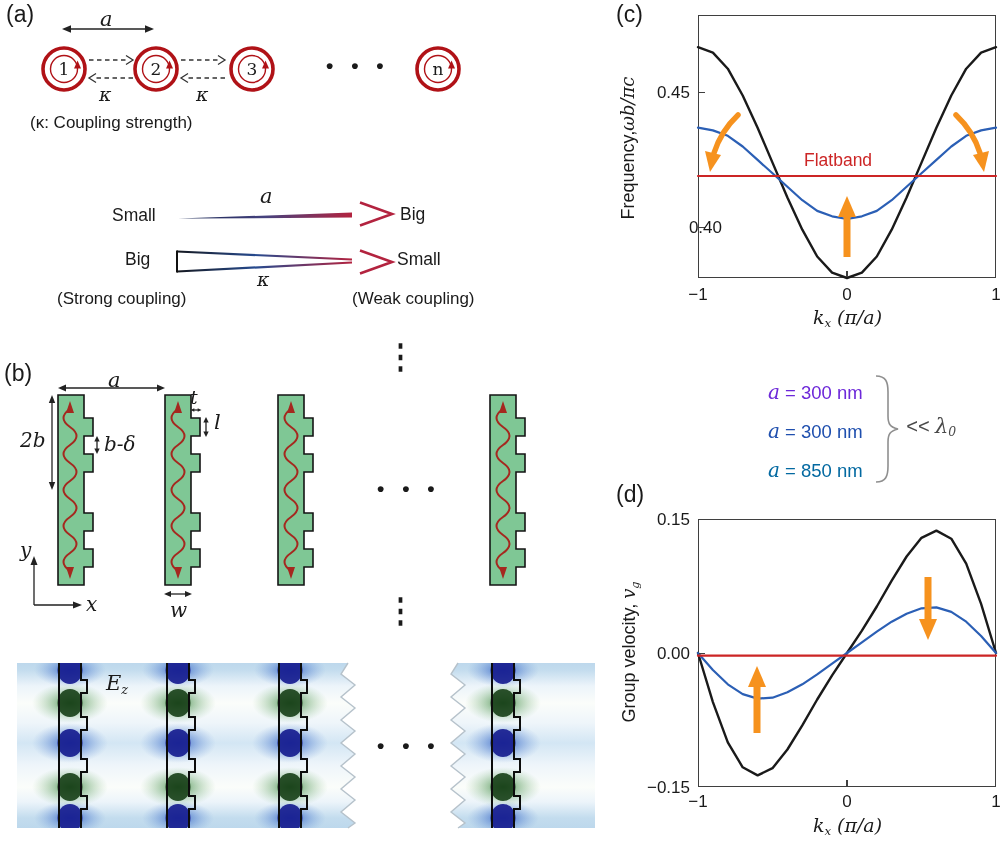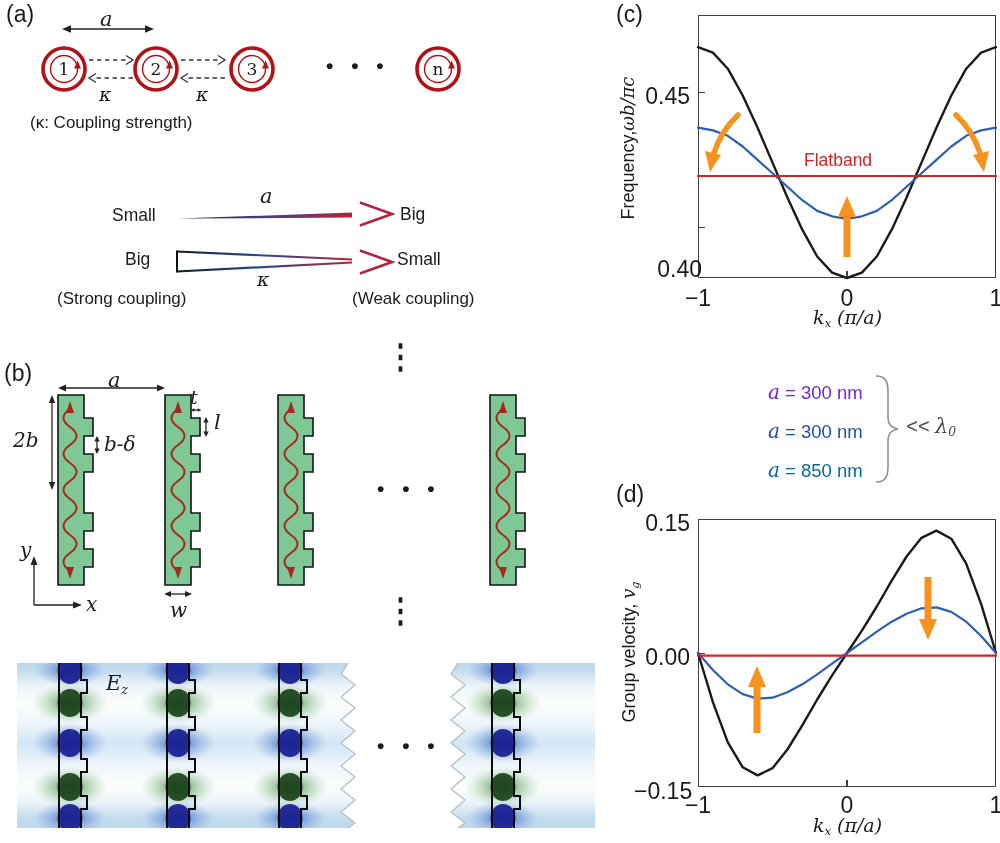--- a/index.html
+++ b/index.html
@@ -2,21 +2,21 @@
 <html style="--background: #ffffff; --text: #1a1a1a; --axis: #3f3f3f; --dim: #222222; --curve_black: #1a1a1a; --curve_blue: #2b5fb5; --curve_red: #cc2525; --orange: #f6921e; --ring_red: #b01217; --waveguide_green: #7fc795; --wave_red: #a5281f; --brace_gray: #8f8f8f; --note_gray: #4a4a4a; --tear_gray: #b6c2cb;"><head>
 <meta charset="utf-8">
 <style>
   html,body{margin:0;padding:0;background:#fff;}
   #fig{position:relative;width:1000px;height:843px;background:var(--background,#fff);overflow:hidden;
        font-family:"Liberation Sans",sans-serif;color:var(--text,#1a1a1a);}
   .t{position:absolute;white-space:nowrap;color:var(--text,#1a1a1a);font-family:"Liberation Sans",sans-serif;}
   .m{font-family:"DejaVu Serif",serif;font-style:italic;}
   .sb{font-size:62%;vertical-align:-0.28em;}
   .panel-label{font-size:23px;}
-  .tick-label{font-size:23px;}
+  .tick-label{font-size:17px;}
   .box{position:absolute;border:1.6px solid var(--axis,#3f3f3f);box-sizing:border-box;}
   .tickmark{position:absolute;background:var(--axis,#3f3f3f);}
   .rot{transform:translate(-50%,-50%) rotate(-90deg);font-size:18px;}
   .ctr{text-align:center;}
   .rt{text-align:right;}
   svg{position:absolute;overflow:visible;}
   .ring-outer{fill:none;stroke:var(--ring_red,#b01217);stroke-width:3.6;}
   .ring-inner{fill:none;stroke:var(--ring_red,#b01217);stroke-width:1.4;}
   .ring-arrow{fill:var(--ring_red,#b01217);}
   .ring-num{font-family:"DejaVu Serif",serif;font-size:17px;fill:#1a1a1a;text-anchor:middle;}
@@ -290,21 +290,21 @@
           <ellipse cx="503" cy="787" rx="12.5" ry="14" fill="#173f17" opacity="0.9"></ellipse>
         <path class="fo" d="M492,663 V828 M514,663 V680 H520 V693 H514 V717 H520 V730 H514 V759 H520 V772 H514 V796 H520 V809 H514 V828"></path>
       </g>
     </g>
 
     <polyline class="tear" points="348,663 341,674 355,685 341,697 355,708 341,720 355,731 341,743 355,754 341,766 355,777 341,789 355,800 341,812 355,823 348,828"></polyline>
     <polyline class="tear" points="458,663 451,674 465,685 451,697 465,708 451,720 465,731 451,743 465,754 451,766 465,777 451,789 465,800 451,812 465,823 458,828"></polyline>
   </svg>
 
   <div class="t m" style="left:108px;top:368px;font-size:21px;">a</div>
-  <div class="t m" style="left:13px;top:428px;font-size:20px;">2b</div>
+  <div class="t m" style="left:20px;top:428px;font-size:20px;">2b</div>
   <div class="t m" style="left:104px;top:432px;font-size:20px;">b-δ</div>
   <div class="t m" style="left:190px;top:386px;font-size:19px;">t</div>
   <div class="t m" style="left:214px;top:410px;font-size:21px;">l</div>
   <div class="t m" style="left:170px;top:598px;font-size:20px;">w</div>
   <div class="t m" style="left:20px;top:538px;font-size:20px;">y</div>
   <div class="t m" style="left:86px;top:592px;font-size:20px;">x</div>
 
   <div class="t dots-v" style="left:387px;top:344px;">⋮</div>
   <div class="t dots-h" style="left:377px;top:477px;">• • •</div>
   <div class="t dots-v" style="left:387px;top:598px;">⋮</div>
@@ -321,21 +321,21 @@
       <polyline points="0.0,32.2 14.9,37.6 29.8,53.7 44.7,80.5 59.6,112.7 74.5,147.6 89.4,182.5 104.3,214.7 119.2,241.5 134.1,257.6 149.0,263.0 163.9,257.6 178.8,241.5 193.7,214.7 208.6,182.5 223.5,147.6 238.4,112.7 253.3,80.5 268.2,53.7 283.1,37.6 298.0,32.2" fill="none" stroke="#1a1a1a" stroke-width="2.4" stroke-linejoin="round" stroke-linecap="round"></polyline>
       <polyline points="0.0,112.7 14.9,115.4 29.8,120.8 44.7,131.5 59.6,144.9 74.5,158.3 89.4,171.8 104.3,185.2 119.2,195.9 134.1,201.3 149.0,204.0 163.9,201.3 178.8,195.9 193.7,185.2 208.6,171.8 223.5,158.3 238.4,144.9 253.3,131.5 268.2,120.8 283.1,115.4 298.0,112.7" fill="none" stroke="#2b5fb5" stroke-width="2.2" stroke-linejoin="round" stroke-linecap="round"></polyline>
       <polyline points="0.0,161.0 14.9,161.0 29.8,161.0 44.7,161.0 59.6,161.0 74.5,161.0 89.4,161.0 104.3,161.0 119.2,161.0 134.1,161.0 149.0,161.0 163.9,161.0 178.8,161.0 193.7,161.0 208.6,161.0 223.5,161.0 238.4,161.0 253.3,161.0 268.2,161.0 283.1,161.0 298.0,161.0" fill="none" stroke="#cc2525" stroke-width="2.2" stroke-linejoin="round" stroke-linecap="round"></polyline>
     </svg>
 
   <div class="tickmark" style="left:699px;top:91.5px;width:6px;height:1.5px;"></div>
   <div class="tickmark" style="left:699px;top:226.5px;width:6px;height:1.5px;"></div>
   <div class="tickmark" style="left:846px;top:271px;width:1.5px;height:6px;"></div>
 
   <div class="t tick-label rt" style="left:640px;top:83px;width:50px;">0.45</div>
-  <div class="t tick-label rt" style="left:652px;top:218px;width:50px;margin-top:38px;">0.40</div>
+  <div class="t tick-label rt" style="left:672px;top:218px;width:50px;">0.40</div>
   <div class="t tick-label ctr" style="left:684px;top:285px;width:28px;">−1</div>
   <div class="t tick-label ctr" style="left:833px;top:285px;width:28px;">0</div>
   <div class="t tick-label ctr" style="left:982px;top:285px;width:28px;">1</div>
 
   <div class="t rot" style="left:628px;top:148px;">
     <span>Frequency,</span><span class="m">ωb/πc</span>
   </div>
   <div class="t ctr" style="left:795px;top:306px;width:105px;font-size:19px;">
     <span class="m">k</span><span class="m sb">x</span><span class="m"> (π/a)</span>
   </div>

